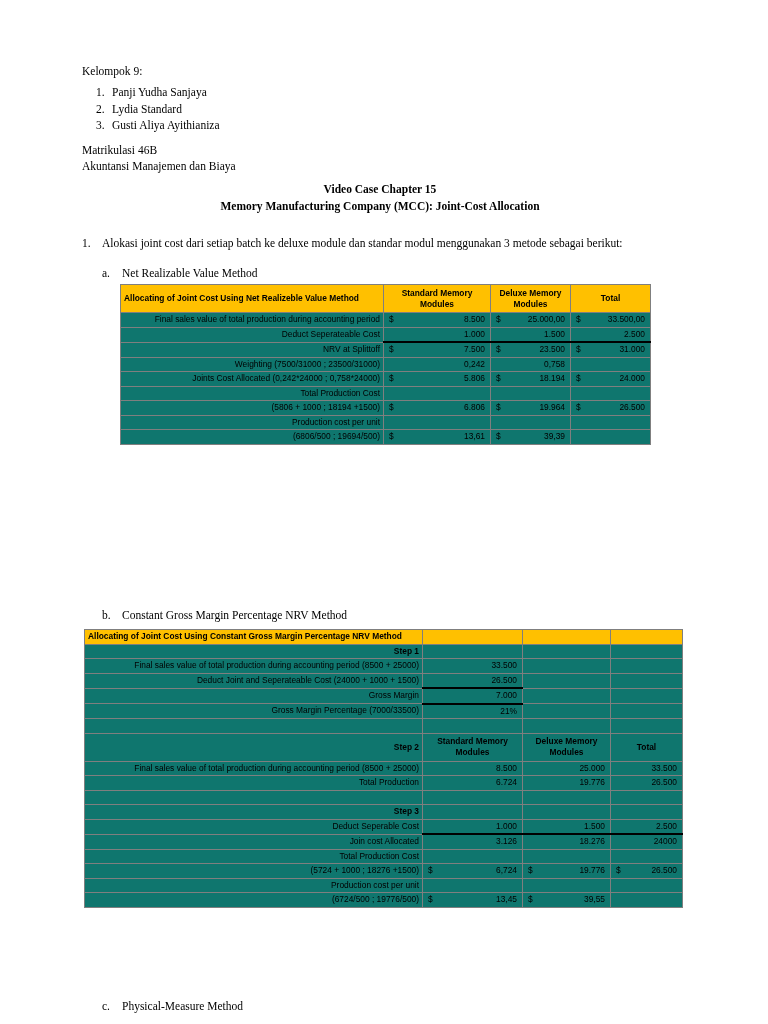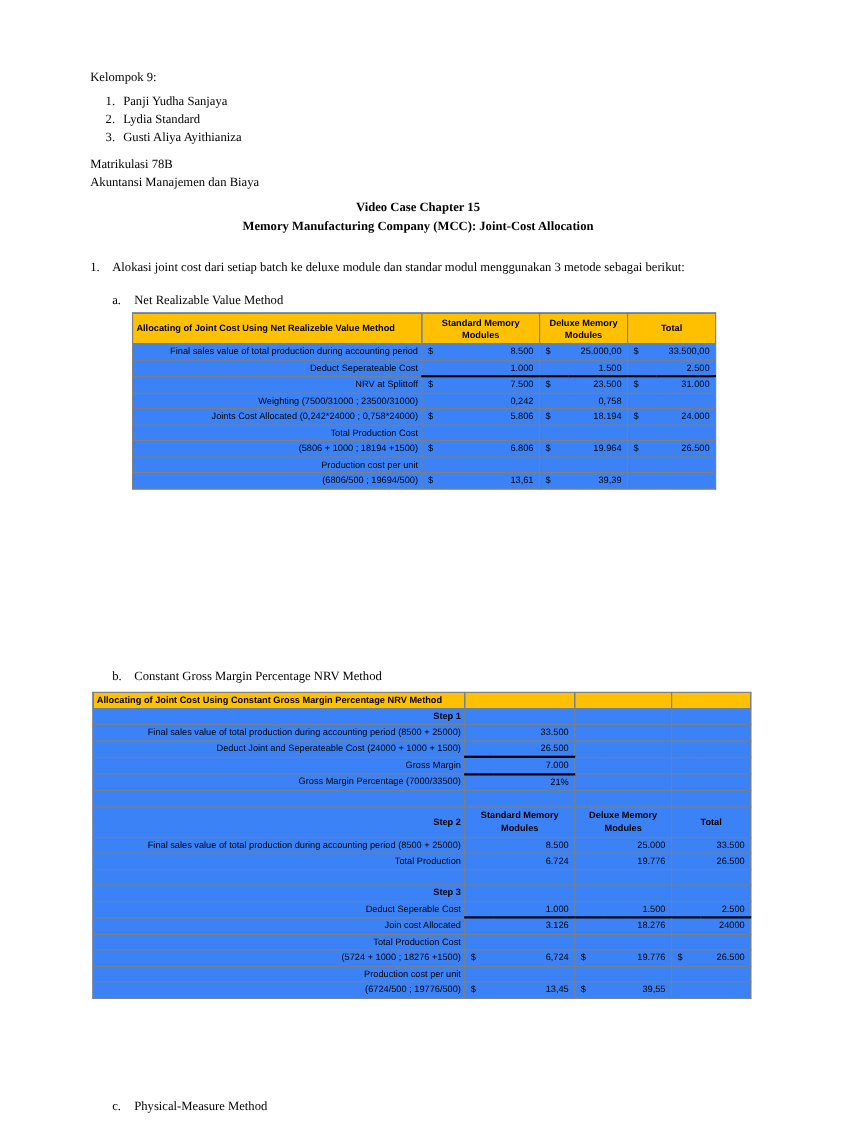--- a/index.html
+++ b/index.html
@@ -83,21 +83,21 @@
   #p-item-b { left: 102px; top: 608px; }
   #p-item-c { left: 102px; top: 999px; }
 
   
   table.xl {
     position: absolute;
     border-collapse: collapse;
     font-family: "Liberation Sans", sans-serif;
     font-size: 8.4px;
     table-layout: fixed;
-    background: #3b82f6;
+    background: #0f766e;
   }
   table.xl td {
     border: 1px solid #7f7f7f;
     padding: 0 3px;
     height: 13.5px;
     line-height: 13.5px;
     vertical-align: middle;
     overflow: hidden;
     white-space: nowrap;
   }
@@ -157,21 +157,21 @@
       </li>
       <li>
         <span class="num">2.</span>
         <span>Lydia Standard</span>
       </li>
       <li>
         <span class="num">3.</span>
         <span>Gusti Aliya Ayithianiza</span>
       </li>
     </ul>
-    <div class="hdr-tail">Matrikulasi 78B</div>
+    <div class="hdr-tail">Matrikulasi 46B</div>
     <div>Akuntansi Manajemen dan Biaya</div>
   </div>
 
   <div class="title-block">
     <div>Video Case Chapter 15</div>
     <div>Memory Manufacturing Company (MCC): Joint-Cost Allocation</div>
   </div>
 
   <div class="para" id="p-item1">
     <span class="marker">1.</span>

